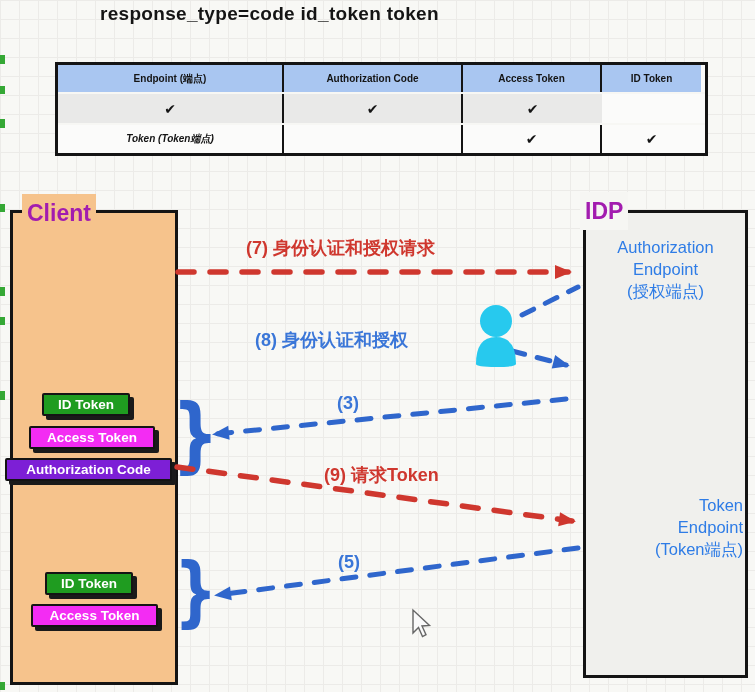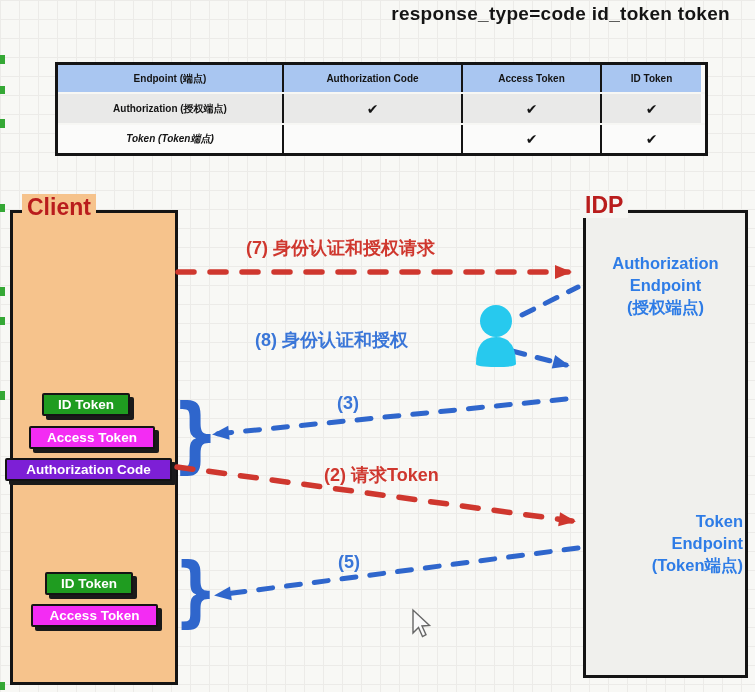--- a/index.html
+++ b/index.html
@@ -7,21 +7,21 @@
     position:relative;width:755px;height:692px;overflow:hidden;
     background-color:#f8f8f5;
     background-image:
       linear-gradient(#ecebe8 1px, transparent 1px),
       linear-gradient(90deg, #ecebe8 1px, transparent 1px);
     background-size:19px 19px;
     font-family:"Liberation Sans","DejaVu Sans",sans-serif;
   }
   .abs{position:absolute;}
   .title{
-    left:100px;top:3px;width:630px;text-align:right;
+    left:100px;top:3px;width:630px;text-align:left;
     font-size:19px;font-weight:600;color:#141414;letter-spacing:.3px;
   }
   
   .etable{
     left:55px;top:62px;width:653px;
     border:3px solid #141414;box-sizing:border-box;background:#fbfbfa;
   }
   .tr{display:grid;grid-template-columns:226px 179px 139px 99px;}
   .tr + .tr{border-top:2px solid #f7f7f4;}
   .cell{
@@ -37,28 +37,28 @@
   
   .client-box{
     left:10px;top:210px;width:168px;height:475px;box-sizing:border-box;
     background:#f6c38c;border:3px solid #141414;
   }
   .idp-box{
     left:583px;top:210px;width:165px;height:468px;box-sizing:border-box;
     background:#f0f0ed;border:3px solid #141414;
   }
   .actor-label{
-    font-size:23px;font-weight:800;color:#b91c1c;line-height:26px;
-    padding:0 5px;z-index:3;
+    font-size:23px;font-weight:800;color:#a21caf;line-height:26px;
+    padding:6px 5px;z-index:3;
   }
   .client-label{left:22px;top:194px;background:#f6c38c;}
   .idp-label{left:580px;top:192px;background:#f6f6f3;}
   .endpoint{
     left:588px;width:155px;text-align:center;white-space:pre-line;
-    color:#2e7ce6;font-weight:700;font-size:16.5px;line-height:22px;margin-top:16px;
+    color:#2e7ce6;font-weight:400;font-size:16.5px;line-height:22px;
   }
   .auth-ep{top:236px;}
   .token-ep{top:494px;text-align:right;}
   
   .badge{
     position:absolute;color:#ffffff;font-weight:700;font-size:13.5px;
     text-align:center;line-height:17px;padding:1px 0;
     border:2px solid #141414;border-radius:2px;
     box-shadow:4px 4px 0 #1a1a1a;box-sizing:border-box;z-index:4;
   }
@@ -95,21 +95,20 @@
   <div class="abs title">response_type=code id_token token</div>
 
   <div class="abs etable">
     <div class="tr thead">
       <div class="cell">Endpoint (端点)</div>
       <div class="cell">Authorization Code</div>
       <div class="cell">Access Token</div>
       <div class="cell">ID Token</div>
     </div>
     <div class="tr row1">
-      <div class="cell">Authorization (授权端点)</div>
       <div class="cell check">✔</div>
       <div class="cell check">✔</div>
       <div class="cell check">✔</div>
     </div>
     <div class="tr row2">
       <div class="cell">Token (Token端点)</div>
       <div class="cell check"></div>
       <div class="cell check">✔</div>
       <div class="cell check">✔</div>
     </div>
@@ -133,21 +132,21 @@
 
   <div class="badge b-green b2-id">ID Token</div>
   <div class="badge b-magenta b2-at">Access Token</div>
 
   <div class="abs brace brace1">}</div>
   <div class="abs brace brace2">}</div>
 
   <div class="abs step red-t s1">(7) 身份认证和授权请求</div>
   <div class="abs step blue-t s2">(8) 身份认证和授权</div>
   <div class="abs step blue-t s3">(3)</div>
-  <div class="abs step red-t s4">(2) 请求Token</div>
+  <div class="abs step red-t s4">(9) 请求Token</div>
   <div class="abs step blue-t s5">(5)</div>
 
   <svg class="abs overlay" width="755" height="692" viewBox="0 0 755 692">
     <defs>
       <marker id="ra" markerUnits="userSpaceOnUse" markerWidth="20" markerHeight="18" refX="14" refY="8" orient="auto">
         <path d="M1 1 L18 8 L1 15 Z" fill="#cf372e"></path>
       </marker>
       <marker id="ba" markerUnits="userSpaceOnUse" markerWidth="20" markerHeight="18" refX="14" refY="8" orient="auto">
         <path d="M1 1 L18 8 L1 15 Z" fill="#2f66cc"></path>
       </marker>

